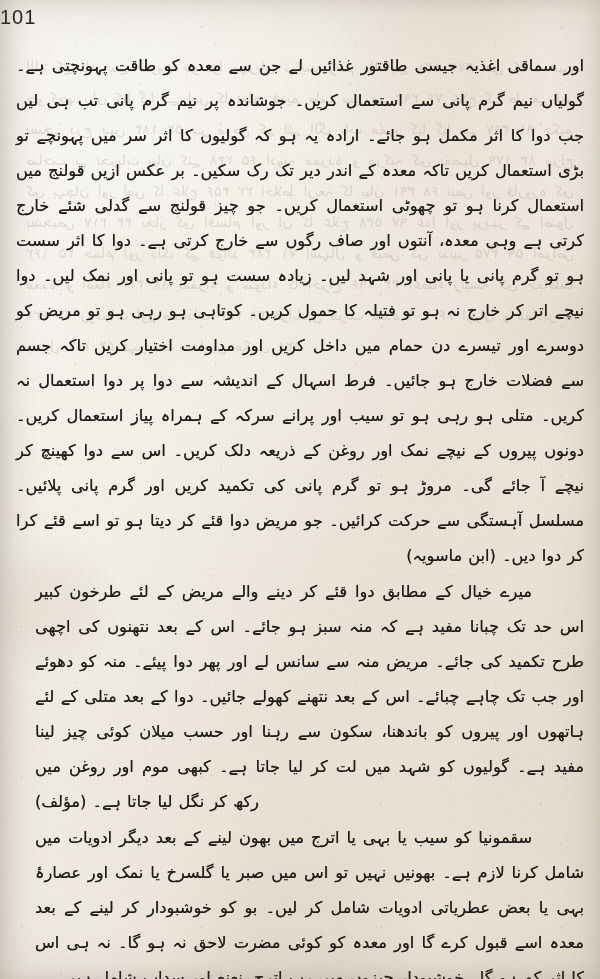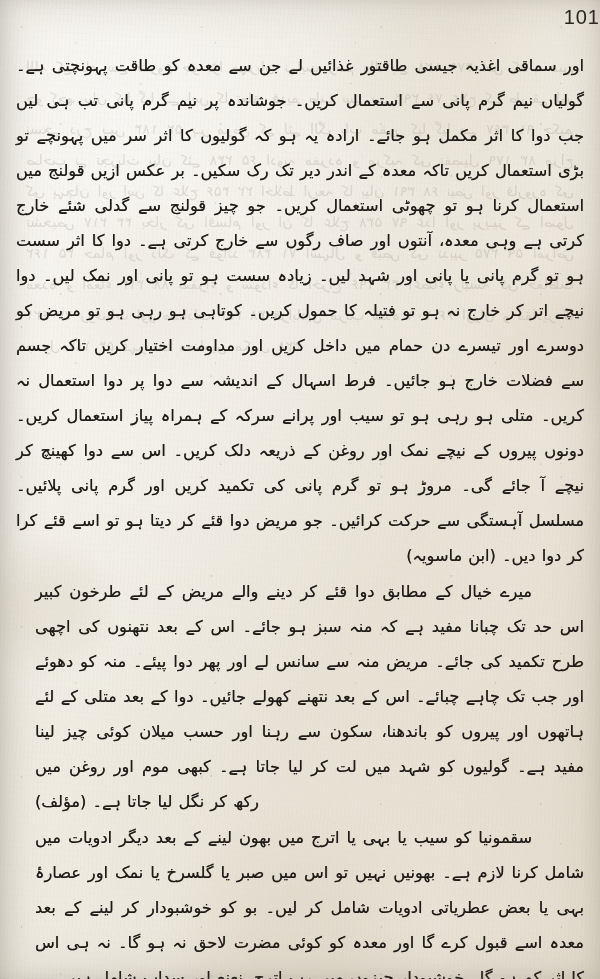--- a/index.html
+++ b/index.html
@@ -59,21 +59,21 @@
     box-sizing:border-box;
     direction:rtl;
     text-align:justify;
     word-spacing:3px;
     white-space:pre-wrap;
   }
 
   
   #folio{
     position:absolute;top:6px;left:0;right:0;
-    text-align:right;
+    text-align:left;
     font-family:"Liberation Sans",sans-serif;
     font-size:20px;
     letter-spacing:1px;
     color:#24201c;
     direction:ltr;
   }
 
   
   #column{
     position:absolute;

